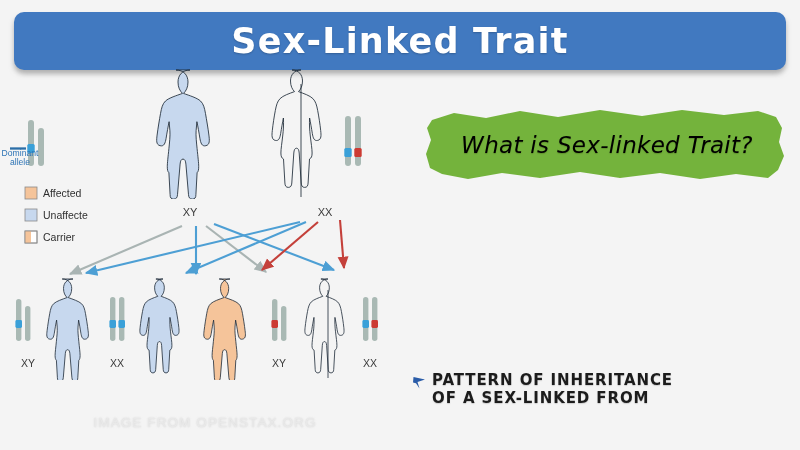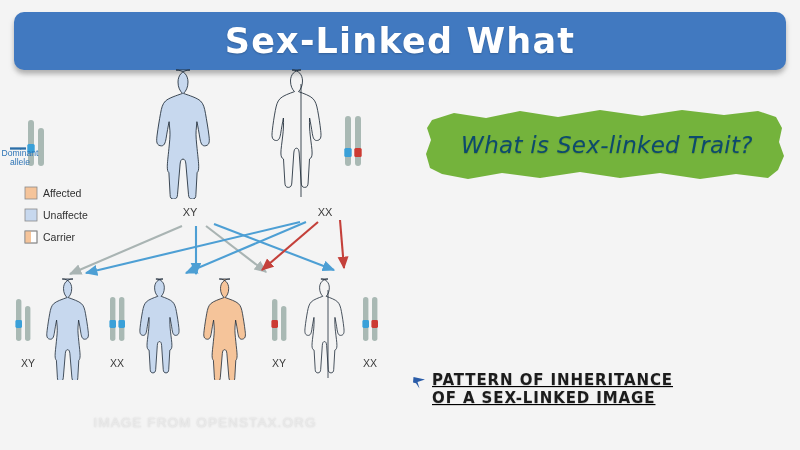--- a/index.html
+++ b/index.html
@@ -80,21 +80,21 @@
     height: 74px;
   }
   .q-banner svg { position: absolute; left: 0; top: 0; }
   .q-text {
     position: absolute;
     left: 0; top: 0;
     width: 366px; height: 74px;
     display: flex;
     align-items: center;
     justify-content: center;
-    color: #0c4a6e;
+    color: #000000;
     font-size: 23px;
     font-style: italic;
     font-family: "DejaVu Sans", sans-serif;
     letter-spacing: 0.3px;
     white-space: nowrap;
     text-shadow: 0 1px 1px rgba(60,90,20,0.35);
   }
 
   .def-panel {
     position: absolute;
@@ -119,21 +119,20 @@
   }
 
   
   .caption-row {
     position: absolute;
     left: 0px;
     top: 294px;
     width: 388px;
     display: flex;
     align-items: flex-start;
-    text-decoration: underline;
   }
   .caption-marker {
     margin-right: 4px;
     margin-top: 4px;
     flex: 0 0 auto;
   }
   .caption-text {
     color: #1c1c1c;
     font-size: 15px;
     font-weight: bold;
@@ -141,21 +140,21 @@
     letter-spacing: 0.9px;
     font-family: "DejaVu Sans", sans-serif;
     text-shadow: 0 1px 1px rgba(170,170,170,0.5);
   }
   .caption-text span { display: block; }
 </style>
 </head>
 <body>
 
 <div class="title-banner">
-  <div class="title-text">Sex-Linked What</div>
+  <div class="title-text">Sex-Linked Trait</div>
 </div>
 
 <div class="diagram">
   <svg width="410" height="374" viewBox="0 0 410 374">
     <defs>
       <marker id="ahBlue" markerWidth="7" markerHeight="7" refX="5.4" refY="2.6" orient="auto">
         <path d="M0,0 L6,2.6 L0,5.2 z" fill="#4d9fd4"></path>
       </marker>
       <marker id="ahGray" markerWidth="7" markerHeight="7" refX="5.4" refY="2.6" orient="auto">
         <path d="M0,0 L6,2.6 L0,5.2 z" fill="#a9b4b3"></path>
@@ -353,17 +352,17 @@
     </svg>
     <div class="q-text">What is Sex-linked Trait?</div>
   </div>
 
   <div class="caption-row">
     <svg class="caption-marker" width="16" height="14" viewBox="0 0 16 14">
       <path d="M1.5,1 L13,3.5 L5.5,6 L7.5,12.5 L4,7.2 L1,6.6 Z" fill="#2a5ca8"></path>
     </svg>
     <div class="caption-text">
       <span>PATTERN OF INHERITANCE</span>
-      <span>OF A SEX-LINKED IMAGE</span>
+      <span>OF A SEX-LINKED FROM</span>
     </div>
   </div>
 
 </div>
 
 </body></html>

